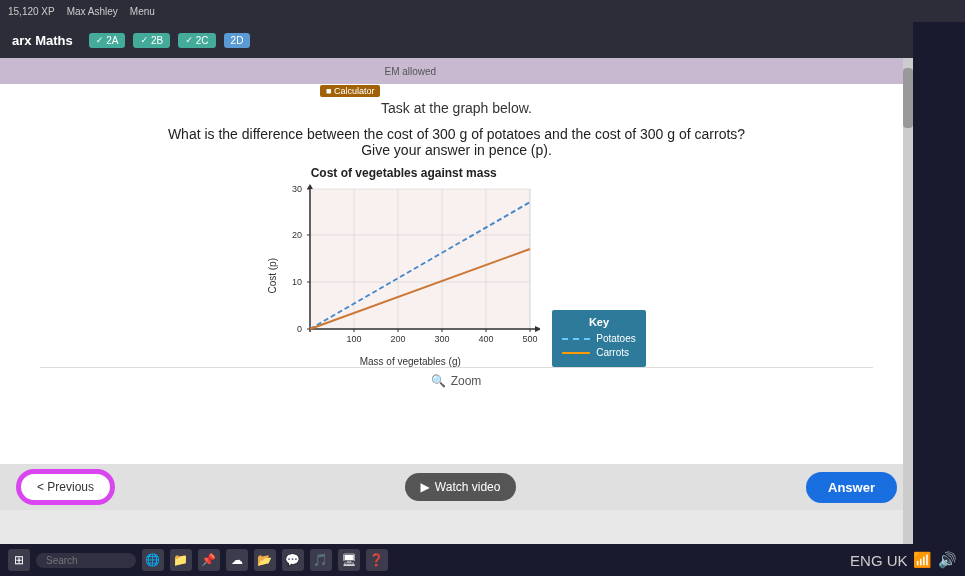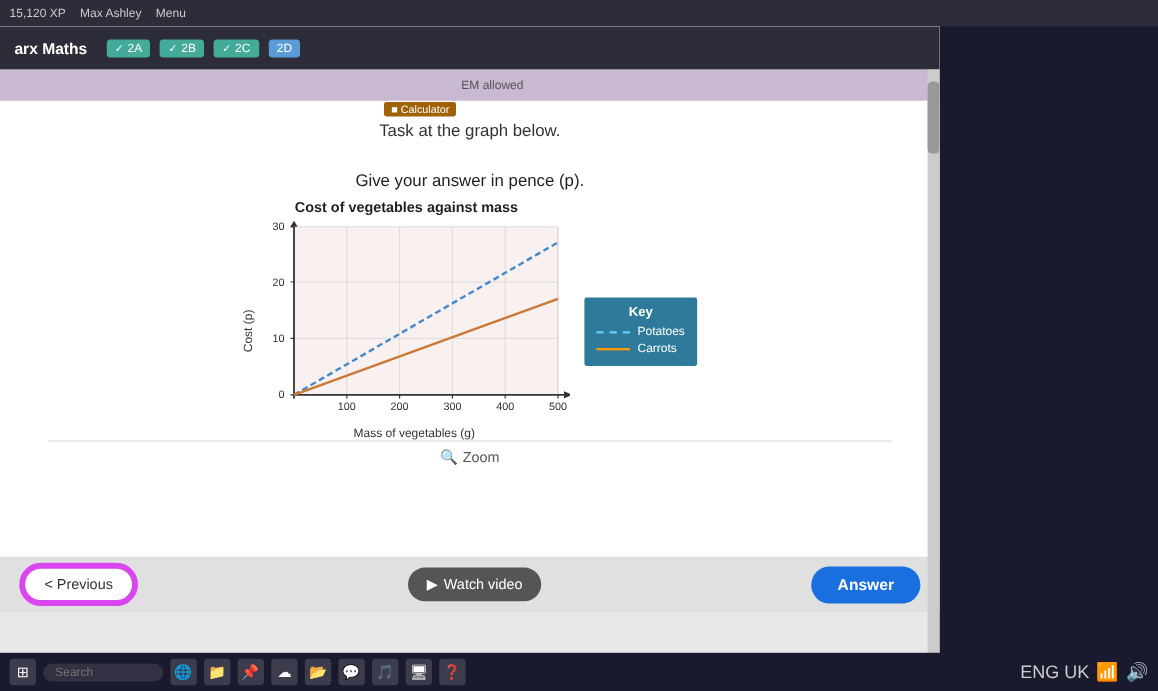--- a/index.html
+++ b/index.html
@@ -26,21 +26,21 @@
     .browser-right {
       display: flex;
       gap: 12px;
       font-size: 10px;
       color: #ccc;
     }
 
     
     .main-window {
       background: #e8e8e8;
-      width: 783px;
+      width: 913px;
       height: 554px;
       position: relative;
       overflow: hidden;
     }
 
     
     .top-nav {
       background: #2d2d3a;
       height: 36px;
       display: flex;
@@ -124,21 +124,21 @@
       font-size: 14px;
       color: #222;
       margin-bottom: 6px;
       font-weight: normal;
     }
 
     
     .graph-section {
       display: flex;
       justify-content: center;
-      align-items: center;
+      align-items: flex-end;
       gap: 12px;
       margin-top: 8px;
     }
     .graph-container {
       position: relative;
     }
     .graph-title {
       text-align: center;
       font-size: 12px;
       font-weight: bold;
@@ -361,21 +361,21 @@
   </div>
 
   <div class="sub-nav">
     <span class="calculator-badge">■ Calculator</span>
     <span class="allowed-text">EM allowed</span>
   </div>
 
   <div class="question-area">
     <div class="question-intro">Task at the graph below.</div>
     <div class="question-text">
-      <br>
+      <span>What is the difference between the cost of 300 g of potatoes and the cost of 300 g of carrots?</span><br>
       <span>Give your answer in pence (p).</span>
     </div>
 
     <div class="graph-section">
       <div class="graph-container">
         <div class="graph-title">Cost of vegetables against mass</div>
         <div class="graph-wrap">
           <div class="y-axis-label">Cost (p)</div>
           <div class="graph-inner">
             <svg class="graph-svg" width="260" height="170" viewBox="0 0 260 170">

